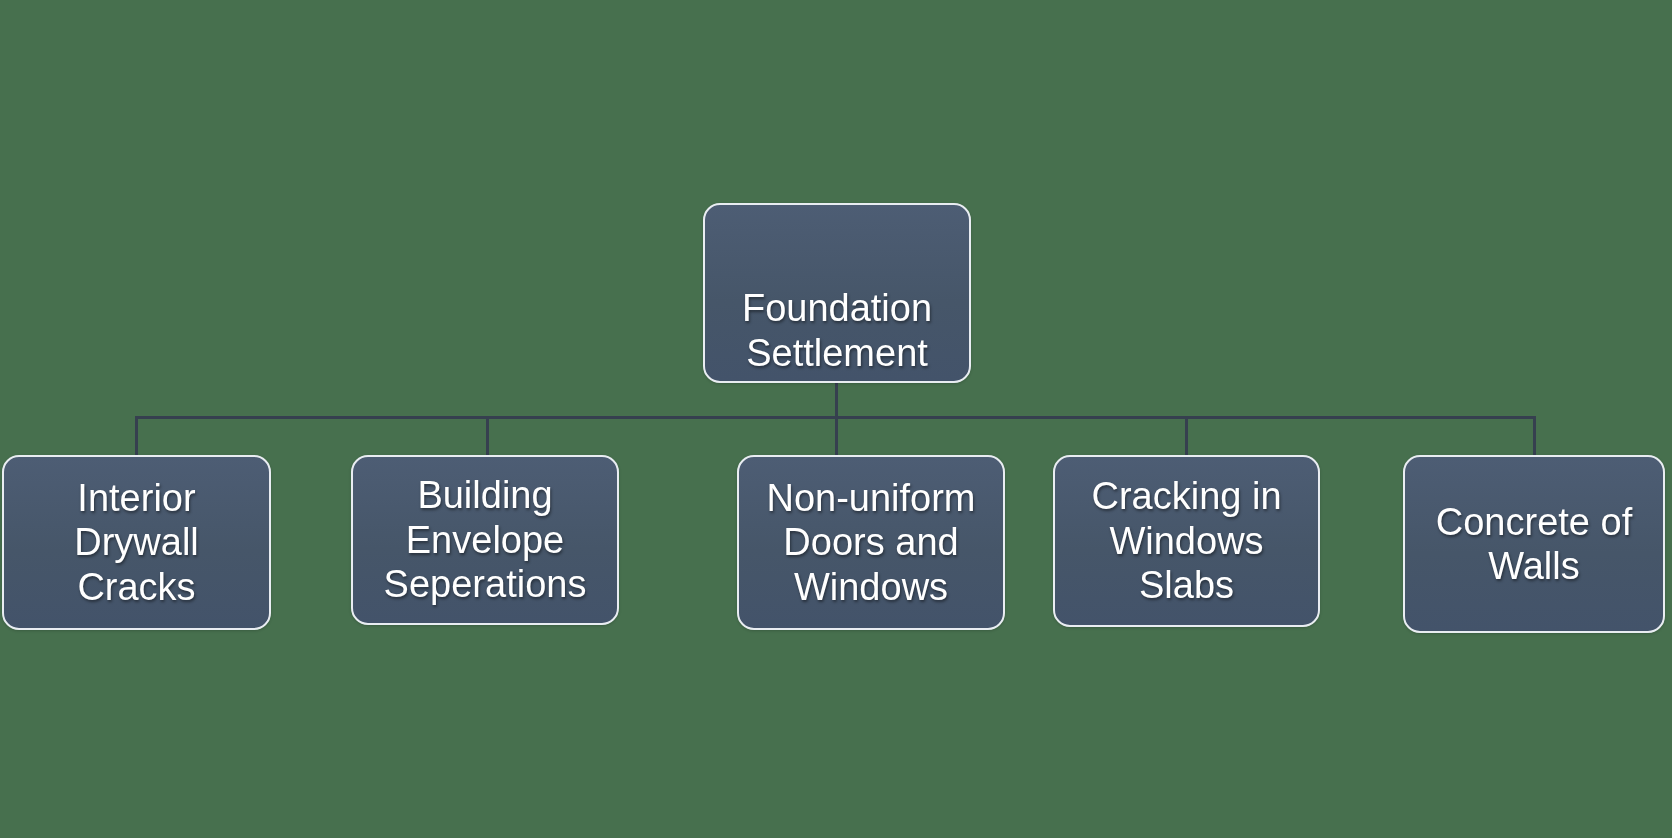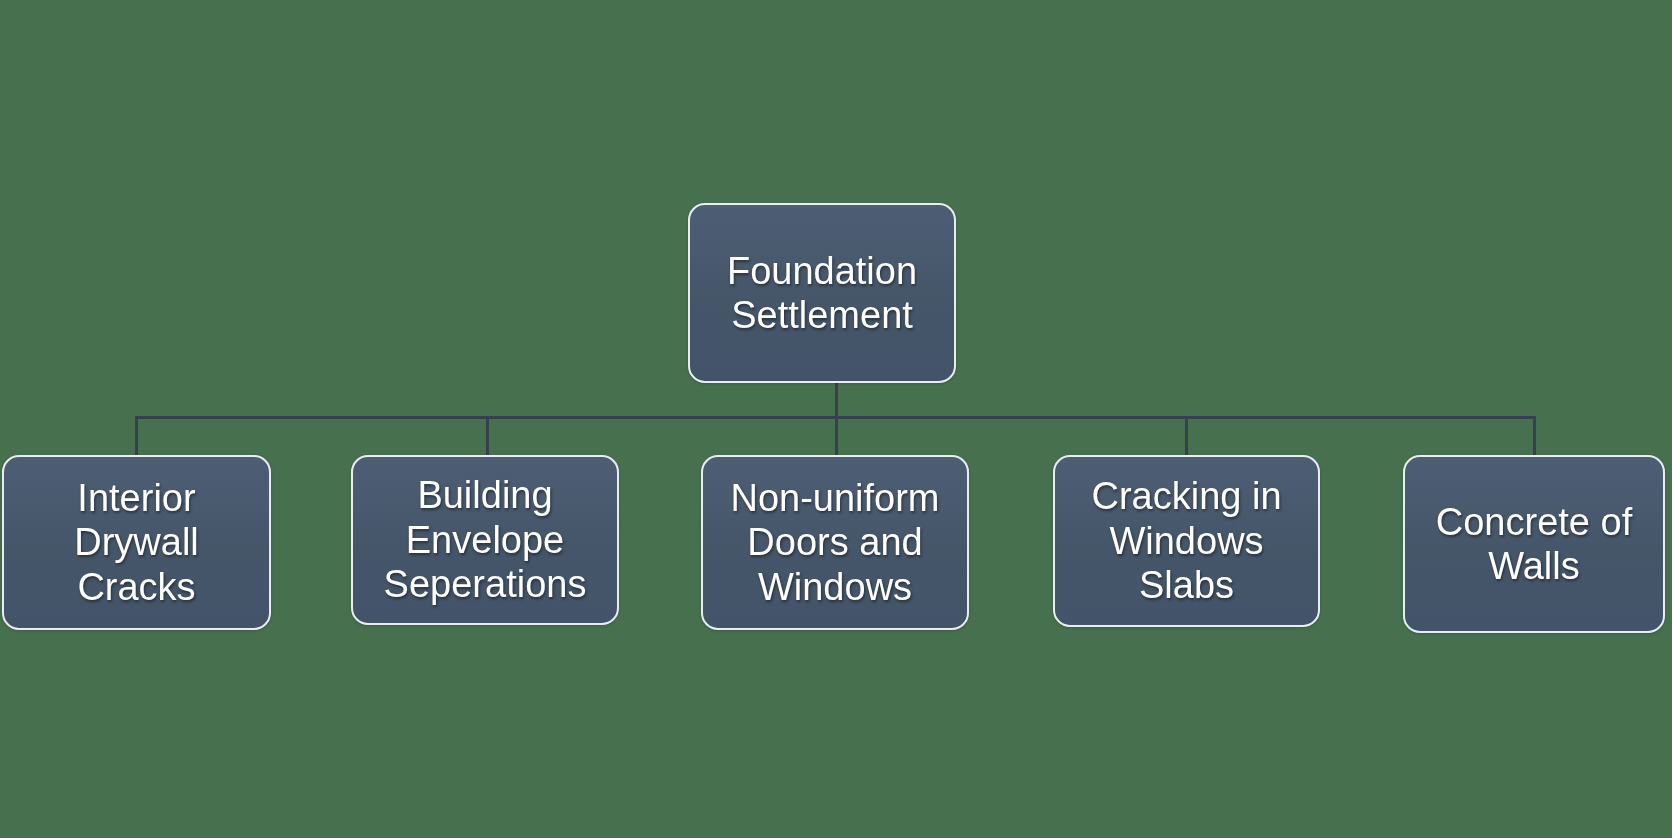--- a/index.html
+++ b/index.html
@@ -30,33 +30,33 @@
     line-height: 1.17;
     padding: 6px 12px;
     text-shadow: 1px 2px 3px rgba(0,0,0,0.45);
     box-shadow: 0 1px 3px rgba(0,0,0,0.18);
   }
   .connector {
     position: absolute;
     background: #36404F;
   }
   
-  .root   { left: 688px;  top: 203px; width: 268px; height: 180px; }
+  .root   { left: 703px;  top: 203px; width: 268px; height: 180px; align-items: flex-end; }
   
   .stub-root { left: 835px;  top: 382px; width: 3px;    height: 36px; }
   .h-line    { left: 135px;  top: 416px; width: 1401px; height: 3px;  }
   .drop-1    { left: 135px;  top: 417px; width: 3px;    height: 40px; }
   .drop-2    { left: 486px;  top: 417px; width: 3px;    height: 40px; }
   .drop-3    { left: 835px;  top: 417px; width: 3px;    height: 40px; }
   .drop-4    { left: 1185px; top: 417px; width: 3px;    height: 40px; }
   .drop-5    { left: 1533px; top: 417px; width: 3px;    height: 40px; }
   
   .c1 { left: 2px;    top: 455px; width: 269px; height: 175px; }
   .c2 { left: 351px;  top: 455px; width: 268px; height: 170px; }
-  .c3 { left: 701px;  top: 455px; width: 268px; height: 175px; }
+  .c3 { left: 737px;  top: 455px; width: 268px; height: 175px; }
   .c4 { left: 1053px; top: 455px; width: 267px; height: 172px; }
   .c5 { left: 1403px; top: 455px; width: 262px; height: 178px; }
 </style>
 </head>
 <body>
 
 <div class="canvas">
 
   <div class="connector stub-root"></div>
   <div class="connector h-line"></div>

